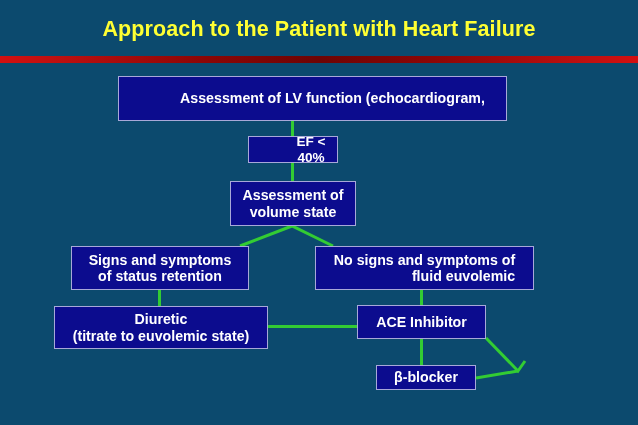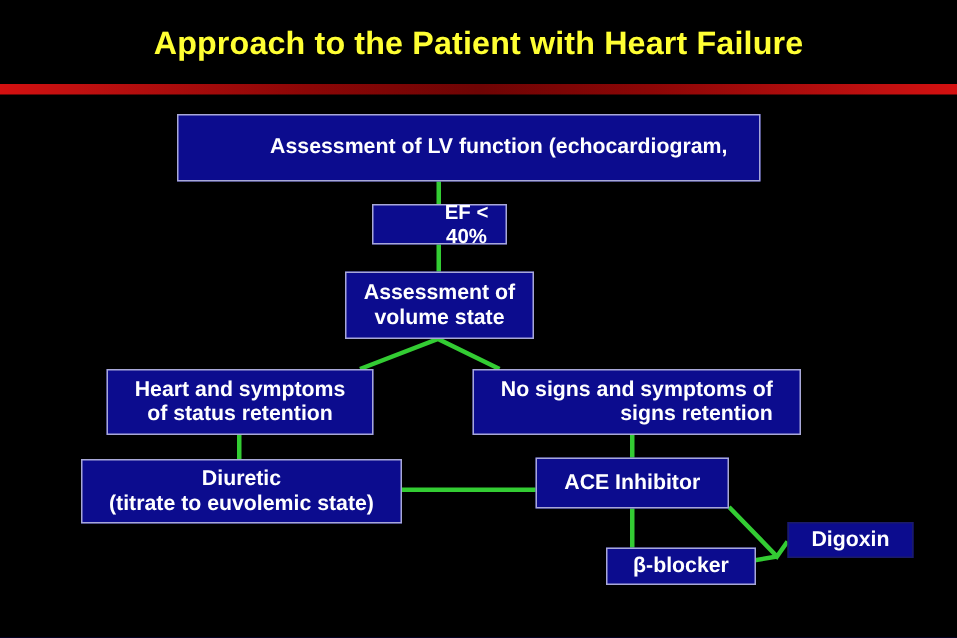--- a/index.html
+++ b/index.html
@@ -10,21 +10,21 @@
     width: 638px;
     height: 425px;
     background: #0c0c8e;
     font-family: "Liberation Sans", sans-serif;
     overflow: hidden;
   }
   #slide {
     position: relative;
     width: 638px;
     height: 425px;
-    background: #000000;
+    background: #0c4a6e;
     overflow: hidden;
   }
 
   
   #title-band {
     position: absolute;
     left: 0;
     top: 0;
     width: 638px;
     height: 56px;
@@ -74,21 +74,21 @@
   }
   .node span { display: block; }
 
   #node-lv        { left: 118px; top: 76px;  width: 389px; height: 45px;  font-size: 14.2px; padding-left: 40px; }
   #node-ef        { left: 248px; top: 136px; width: 90px;  height: 27px;  font-size: 13.6px; padding-left: 36px; }
   #node-volume    { left: 230px; top: 181px; width: 126px; height: 45px;  font-size: 14.2px; }
   #node-signs     { left: 71px;  top: 246px; width: 178px; height: 44px;  font-size: 14.2px; }
   #node-nosigns   { left: 315px; top: 246px; width: 219px; height: 44px;  font-size: 14.2px; text-align: right; }
   #node-diuretic  { left: 54px;  top: 306px; width: 214px; height: 43px;  font-size: 14.2px; }
   #node-ace       { left: 357px; top: 305px; width: 129px; height: 34px;  font-size: 14.2px; }
-  #node-beta      { left: 376px; top: 365px; width: 100px; height: 25px;  font-size: 14.2px; margin-left: 28px; }
+  #node-beta      { left: 376px; top: 365px; width: 100px; height: 25px;  font-size: 14.2px; }
   #node-digoxin   { left: 525px; top: 348px; width: 84px;  height: 24px;  font-size: 14.2px;
                     border-color: #1b1b6a; }
 
   
   .conn {
     position: absolute;
     background: #33cc33;
     z-index: 1;
   }
   .conn-v { width: 3px; }
@@ -147,29 +147,29 @@
 
   <div class="node" id="node-volume">
     <div>
       <span>Assessment of</span>
       <span>volume state</span>
     </div>
   </div>
 
   <div class="node" id="node-signs">
     <div>
-      <span>Heart and symptoms</span>
+      <span>Signs and symptoms</span>
       <span>of status retention</span>
     </div>
   </div>
 
   <div class="node" id="node-nosigns">
     <div>
       <span>No signs and symptoms of</span>
-      <span>signs retention</span>
+      <span>fluid euvolemic</span>
     </div>
   </div>
 
   <div class="node" id="node-diuretic">
     <div>
       <span>Diuretic</span>
       <span>(titrate to euvolemic state)</span>
     </div>
   </div>
 
@@ -178,19 +178,14 @@
       <span>ACE Inhibitor</span>
     </div>
   </div>
 
   <div class="node" id="node-beta">
     <div>
       <span>β-blocker</span>
     </div>
   </div>
 
-  <div class="node" id="node-digoxin">
-    <div>
-      <span>Digoxin</span>
-    </div>
-  </div>
 
 </div>
 
 </body></html>

